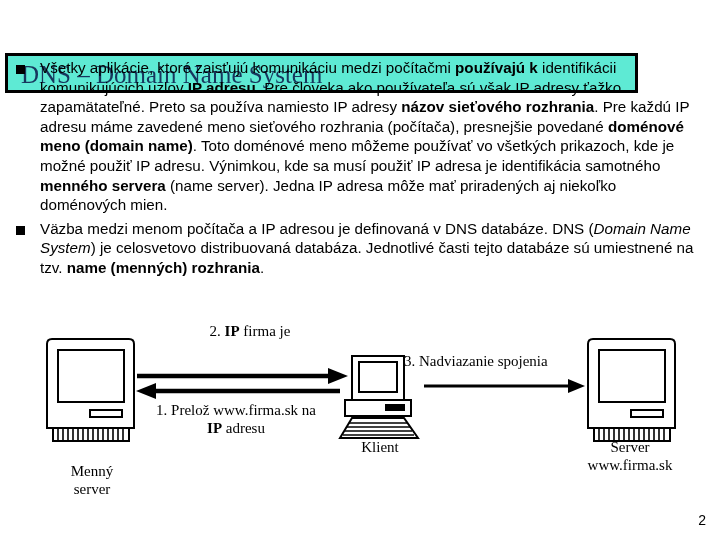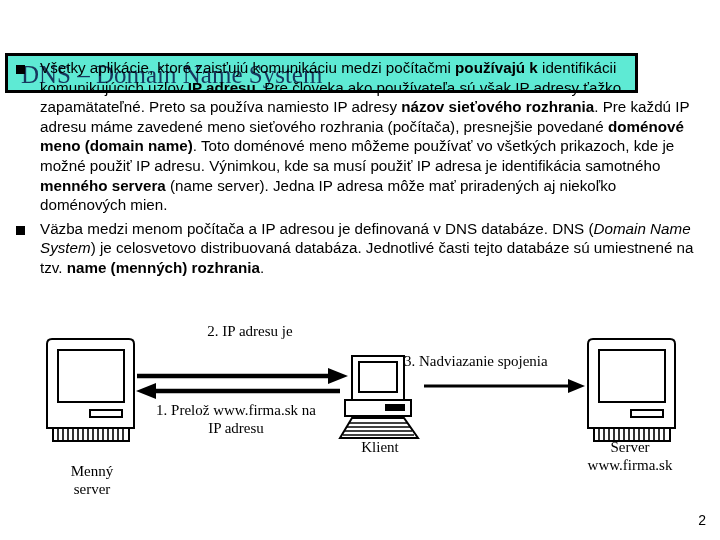--- a/index.html
+++ b/index.html
@@ -83,21 +83,21 @@
 
   .dtxt {
     position: absolute;
     font-family: "Liberation Serif", "DejaVu Serif", serif;
     font-size: 15px;
     line-height: 18px;
     color: #000000;
     white-space: nowrap;
     text-align: center;
   }
-  .dtxt b { font-weight: normal; }
+  .dtxt b { font-weight: bold; }
 
   #lbl-step2 { left: 160px; top: 322px; width: 180px; }
   #lbl-step1 { left: 126px; top: 401px; width: 220px; }
   #lbl-step3 { left: 404px; top: 352px; width: 190px; text-align: left; }
   #lbl-menny { left: 32px;  top: 462px; width: 120px; }
   #lbl-klient{ left: 325px; top: 438px; width: 110px; }
   #lbl-server{ left: 560px; top: 438px; width: 140px; }
 
   
   #page-number {
@@ -204,21 +204,21 @@
     </g>
 
     <g>
       <line x1="424" y1="70" x2="572" y2="70" stroke="#000000" stroke-width="3"></line>
       <polygon points="585,70 568,63 568,77" fill="#000000"></polygon>
     </g>
   </svg>
 </div>
 
 <div class="dtxt" id="lbl-step2">
-  <span><span>2. </span><b>IP</b><span> adresu je</span></span><br>
+  <span><span>2. </span><b>IP</b><span> firma je</span></span><br>
 </div>
 
 <div class="dtxt" id="lbl-step1">
   <span>1. Prelož www.firma.sk na</span><br>
   <span><b>IP</b><span> adresu</span></span>
 </div>
 
 <div class="dtxt" id="lbl-step3">3. Nadviazanie spojenia</div>
 
 <div class="dtxt" id="lbl-menny">

